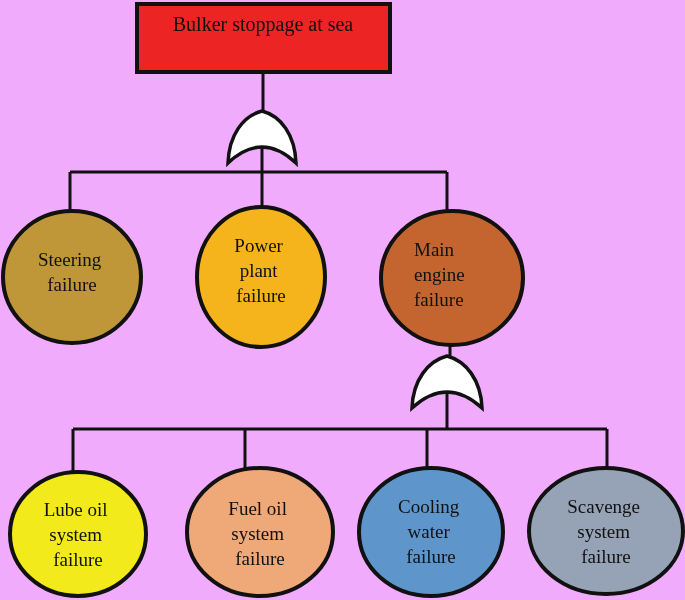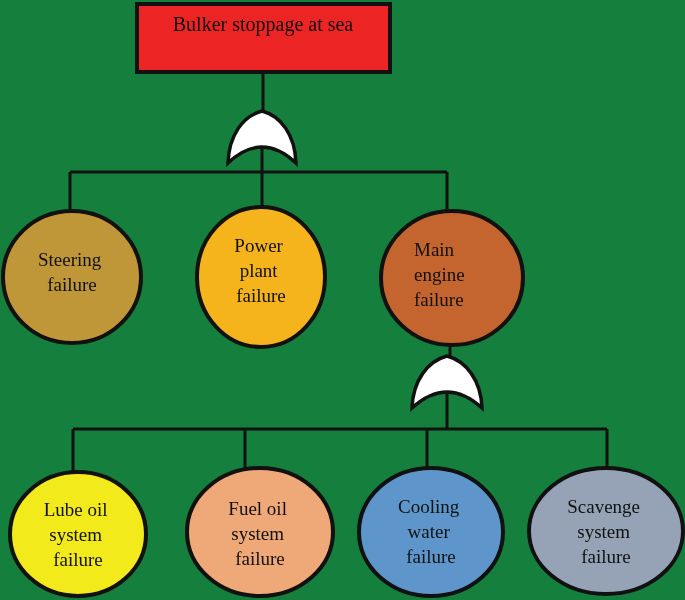--- a/index.html
+++ b/index.html
@@ -4,21 +4,21 @@
 <style>
   html, body {
     margin: 0;
     padding: 0;
     background: #ffffff;
   }
   #stage {
     position: relative;
     width: 685px;
     height: 600px;
-    background: #15803d;
+    background: #f0abfc;
     overflow: hidden;
     font-family: "Liberation Serif", serif;
   }
   svg text {
     font-family: "Liberation Serif", serif;
     fill: #111111;
   }
   .node-label {
     font-size: 19px;
   }

